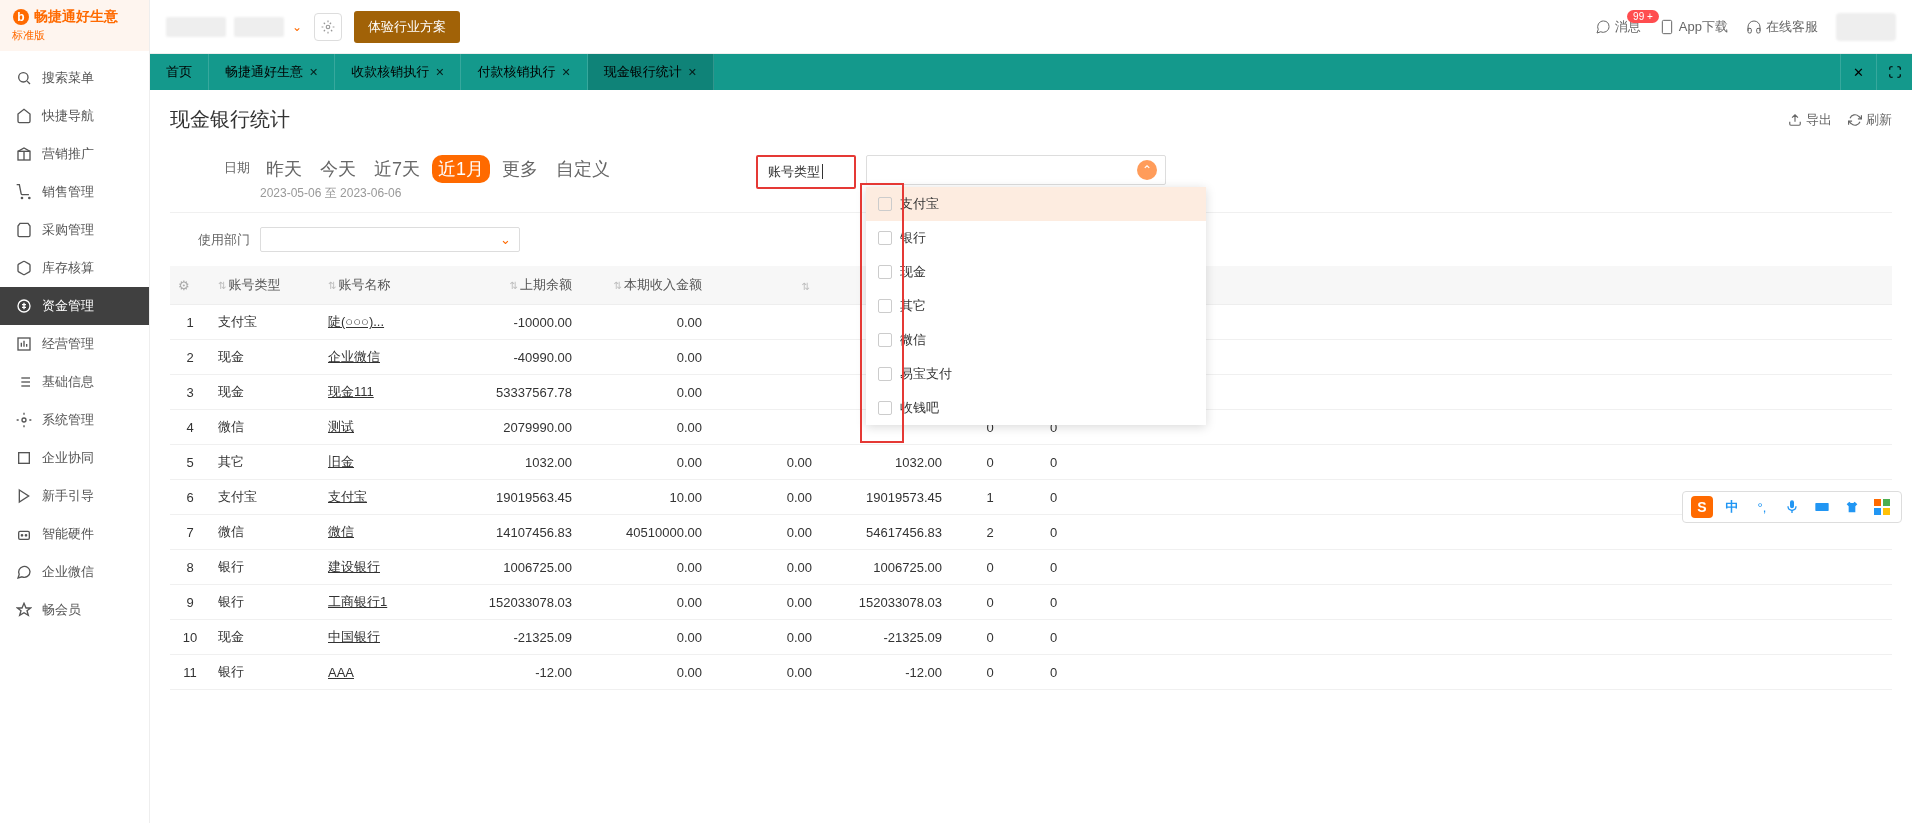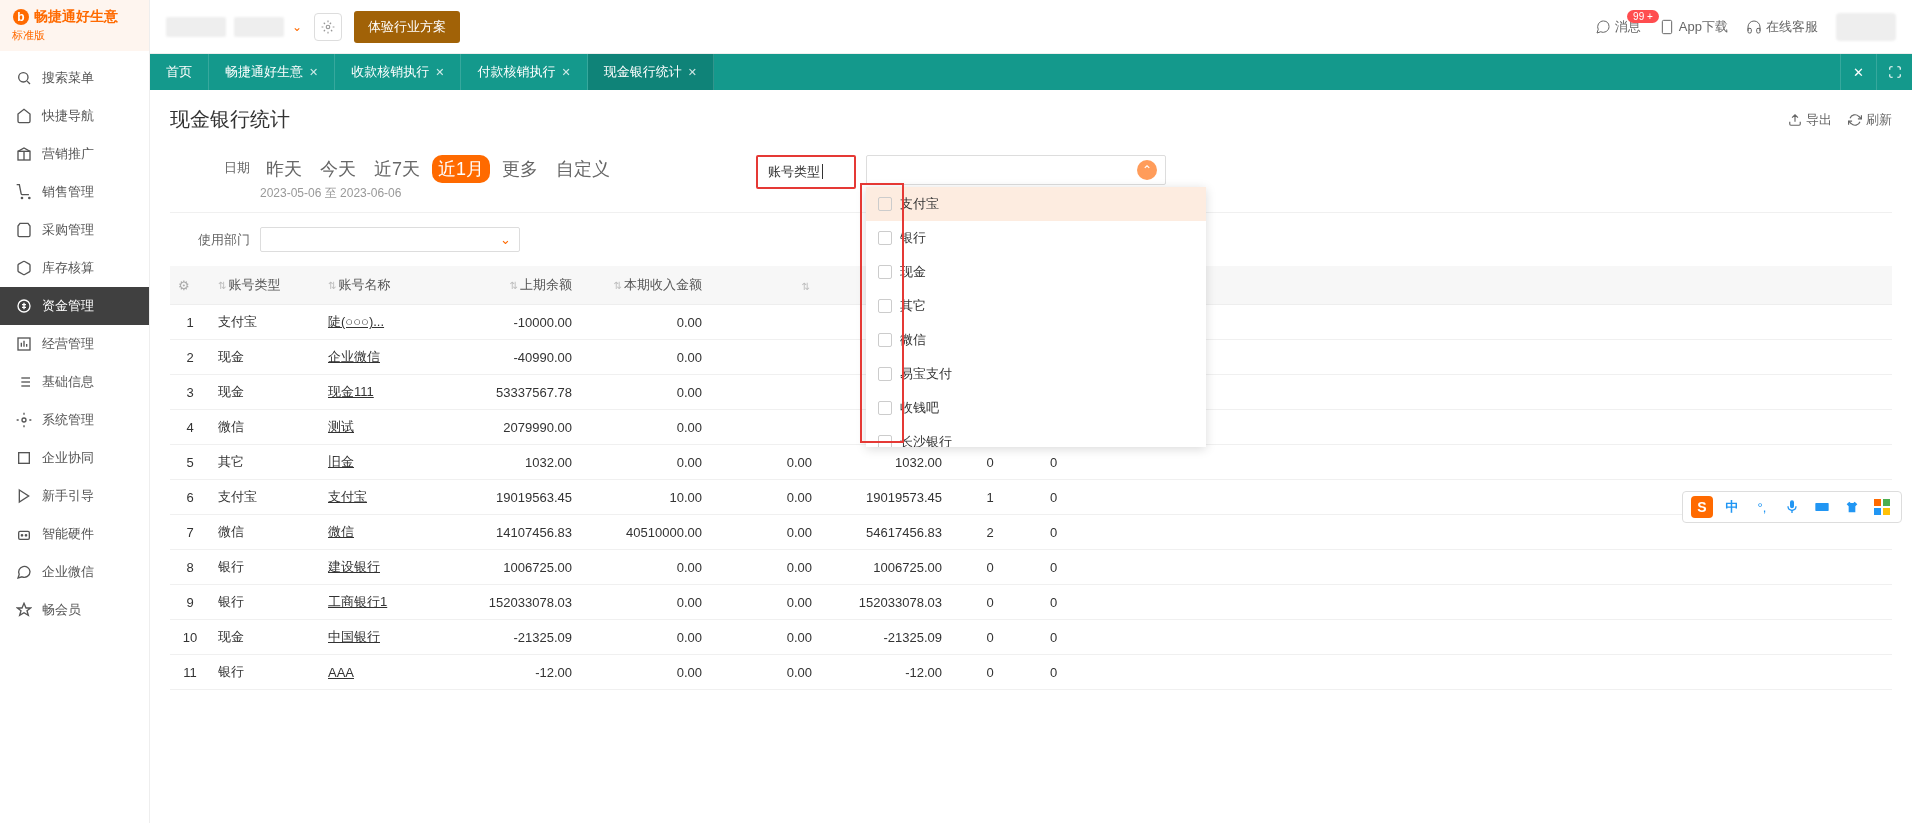--- a/index.html
+++ b/index.html
@@ -27,21 +27,21 @@
 .chevron { color: #ff6a00; font-size: 12px; }
 .gear-btn { width: 28px; height: 28px; display: flex; align-items: center; justify-content: center; color: #999; cursor: pointer; border: 1px solid #ddd; border-radius: 4px; }
 .orange-btn { background: #a16207; color: #fff; border: none; padding: 7px 14px; border-radius: 3px; cursor: pointer; font-size: 13px; }
 .topbar-spacer { flex: 1; }
 .topbar-right { display: flex; align-items: center; gap: 18px; color: #666; font-size: 13px; }
 .top-link { display: flex; align-items: center; gap: 4px; cursor: pointer; position: relative; }
 .badge { position: absolute; top: -8px; right: -18px; background: #ff4d4f; color: #fff; font-size: 10px; padding: 1px 6px; border-radius: 8px; }
 .avatar-blur { width: 60px; height: 28px; background: #eee; filter: blur(1px); border-radius: 4px; }
 
 
-.tabs { background: #14998c; height: 36px; display: flex; align-items: center; color: #ffffff; }
+.tabs { background: #14998c; height: 36px; display: flex; align-items: center; color: #000000; }
 .tab { padding: 0 16px; height: 36px; display: flex; align-items: center; gap: 6px; cursor: pointer; border-right: 1px solid rgba(255,255,255,0.15); }
 .tab.active { background: #0f8378; }
 .tab-close { font-size: 11px; opacity: 0.8; }
 .tabs-spacer { flex: 1; }
 .tabs-actions { display: flex; }
 .tabs-action { width: 36px; height: 36px; display: flex; align-items: center; justify-content: center; cursor: pointer; border-left: 1px solid rgba(255,255,255,0.15); }
 
 
 .content { flex: 1; padding: 16px 20px; overflow: auto; position: relative; }
 .page-header { display: flex; align-items: center; margin-bottom: 12px; }
@@ -392,24 +392,20 @@
                   <span class="dd-check"></span>
                   <span>微信</span>
                 </div>
                 <div class="dd-item">
                   <span class="dd-check"></span>
                   <span>易宝支付</span>
                 </div>
                 <div class="dd-item">
                   <span class="dd-check"></span>
                   <span>收钱吧</span>
-                </div>
-                <div class="dd-item">
-                  <span class="dd-check"></span>
-                  <span>长沙银行</span>
                 </div>
               </div>
           </div>
         </div>
 
       </div>
 
       <div class="filter-row2">
         <div class="filter-group">
           <div class="filter-label">使用部门</div>

